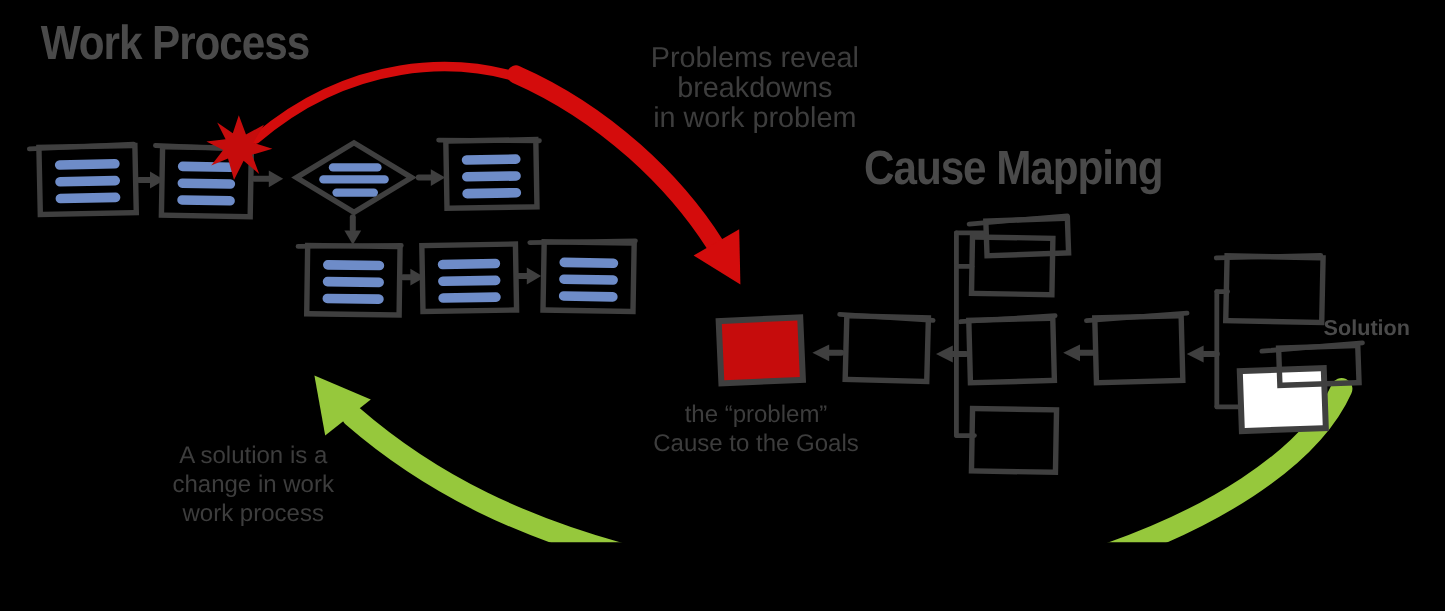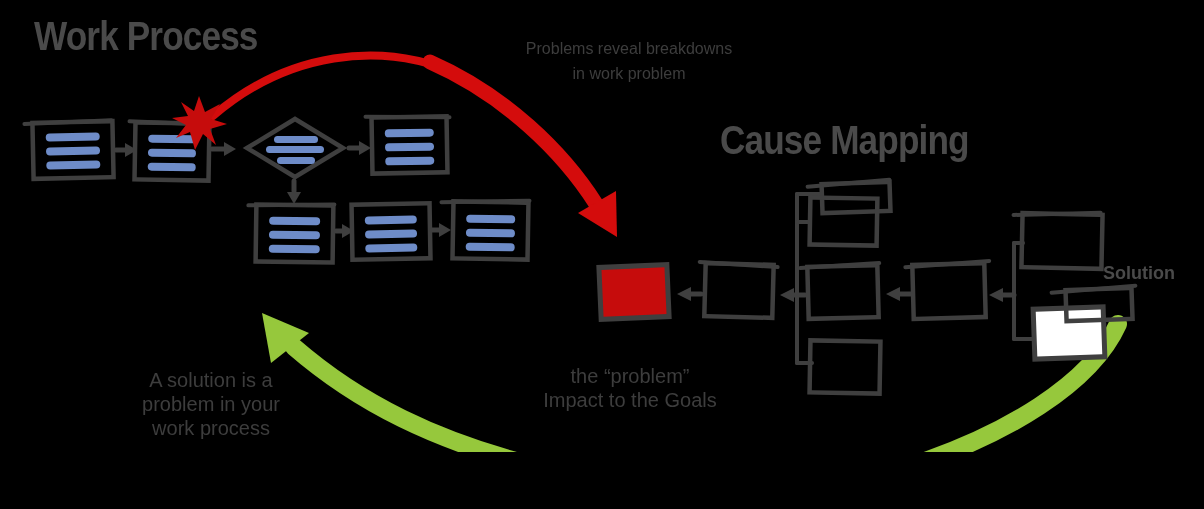--- a/index.html
+++ b/index.html
@@ -12,21 +12,21 @@
   svg.art{position:absolute;left:0;top:0;}
   .bx{stroke:var(--stroke);stroke-width:4.5;fill:none;}
   .bx5{stroke:var(--stroke);stroke-width:5;}
   .ln{stroke:var(--stroke);stroke-width:4;fill:none;stroke-linecap:round;}
   .conn{stroke:var(--stroke);stroke-width:5;fill:none;stroke-linecap:round;}
   .head{fill:var(--stroke);stroke:none;}
   .bar{fill:var(--blue);stroke:none;}
   .txt{position:absolute;color:var(--text);}
   .title{position:absolute;color:var(--title);font-weight:bold;font-size:40px;
          letter-spacing:-1px;transform:scaleX(.88);transform-origin:left top;white-space:nowrap;}
-  .ann{text-align:center;font-size:16px;line-height:25px;}
+  .ann{text-align:center;font-size:24px;line-height:25px;}
   .cap{text-align:center;font-size:20px;line-height:24px;}
   .sol{position:absolute;color:var(--title);font-weight:bold;font-size:18px;white-space:nowrap;}
 </style>
 </head>
 <body>
 
 <div class="canvas">
 
   <svg class="art" width="1204" height="509" viewBox="0 0 1204 509">
 
@@ -168,26 +168,26 @@
 
   <div class="title" style="left:34px;top:14px;">Work Process</div>
 
   <div class="title" style="left:720px;top:118px;">Cause Mapping</div>
 
   <div class="txt ann" style="left:479px;top:36px;width:300px;">
     <div>Problems reveal breakdowns</div>
     <div>in work problem</div>
   </div>
 
-  <div class="txt cap" style="left:505px;top:334px;width:250px;margin-top:30px;">
+  <div class="txt cap" style="left:505px;top:334px;width:250px;">
     <div>the “problem”</div>
-    <div>Impact to the Goals</div>
+    <div>Cause to the Goals</div>
   </div>
 
   <div class="txt cap" style="left:110px;top:368px;width:202px;">
     <div>A solution is a</div>
-    <div>problem in your</div>
+    <div>change in work</div>
     <div>work process</div>
   </div>
 
   <div class="sol" style="left:1103px;top:263px;">Solution</div>
 
 </div>
 
 </body></html>

